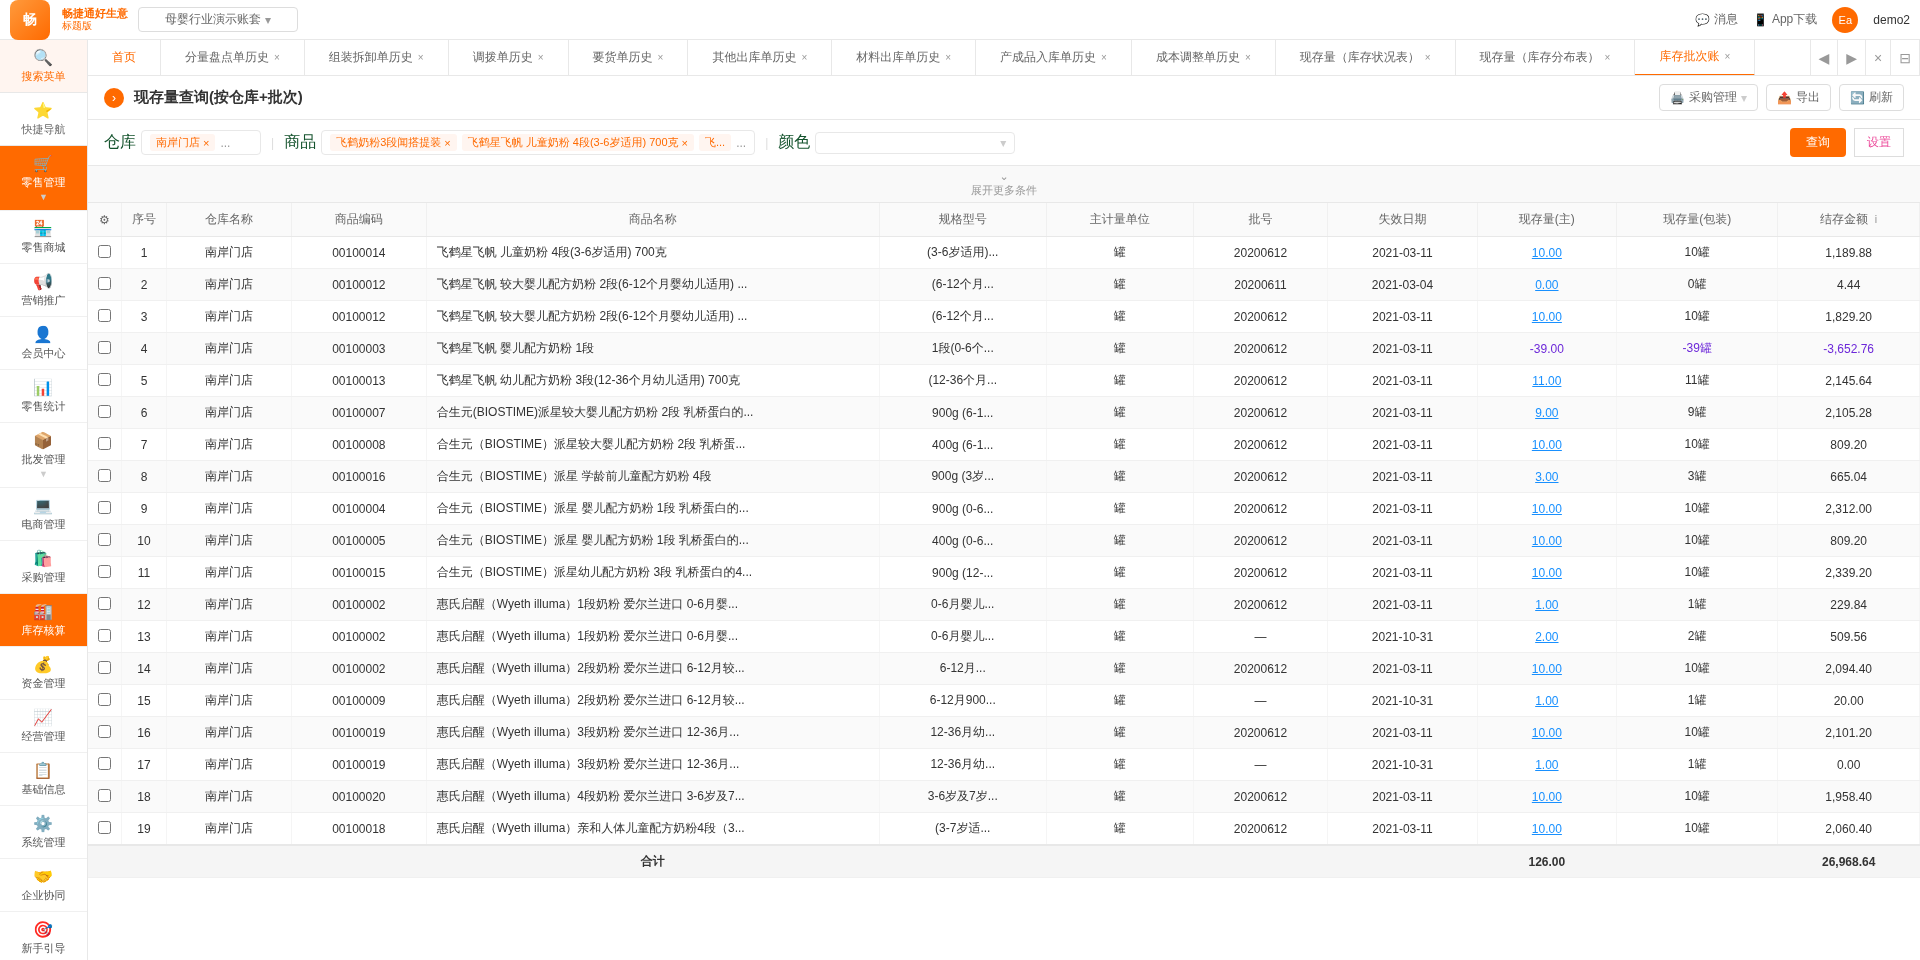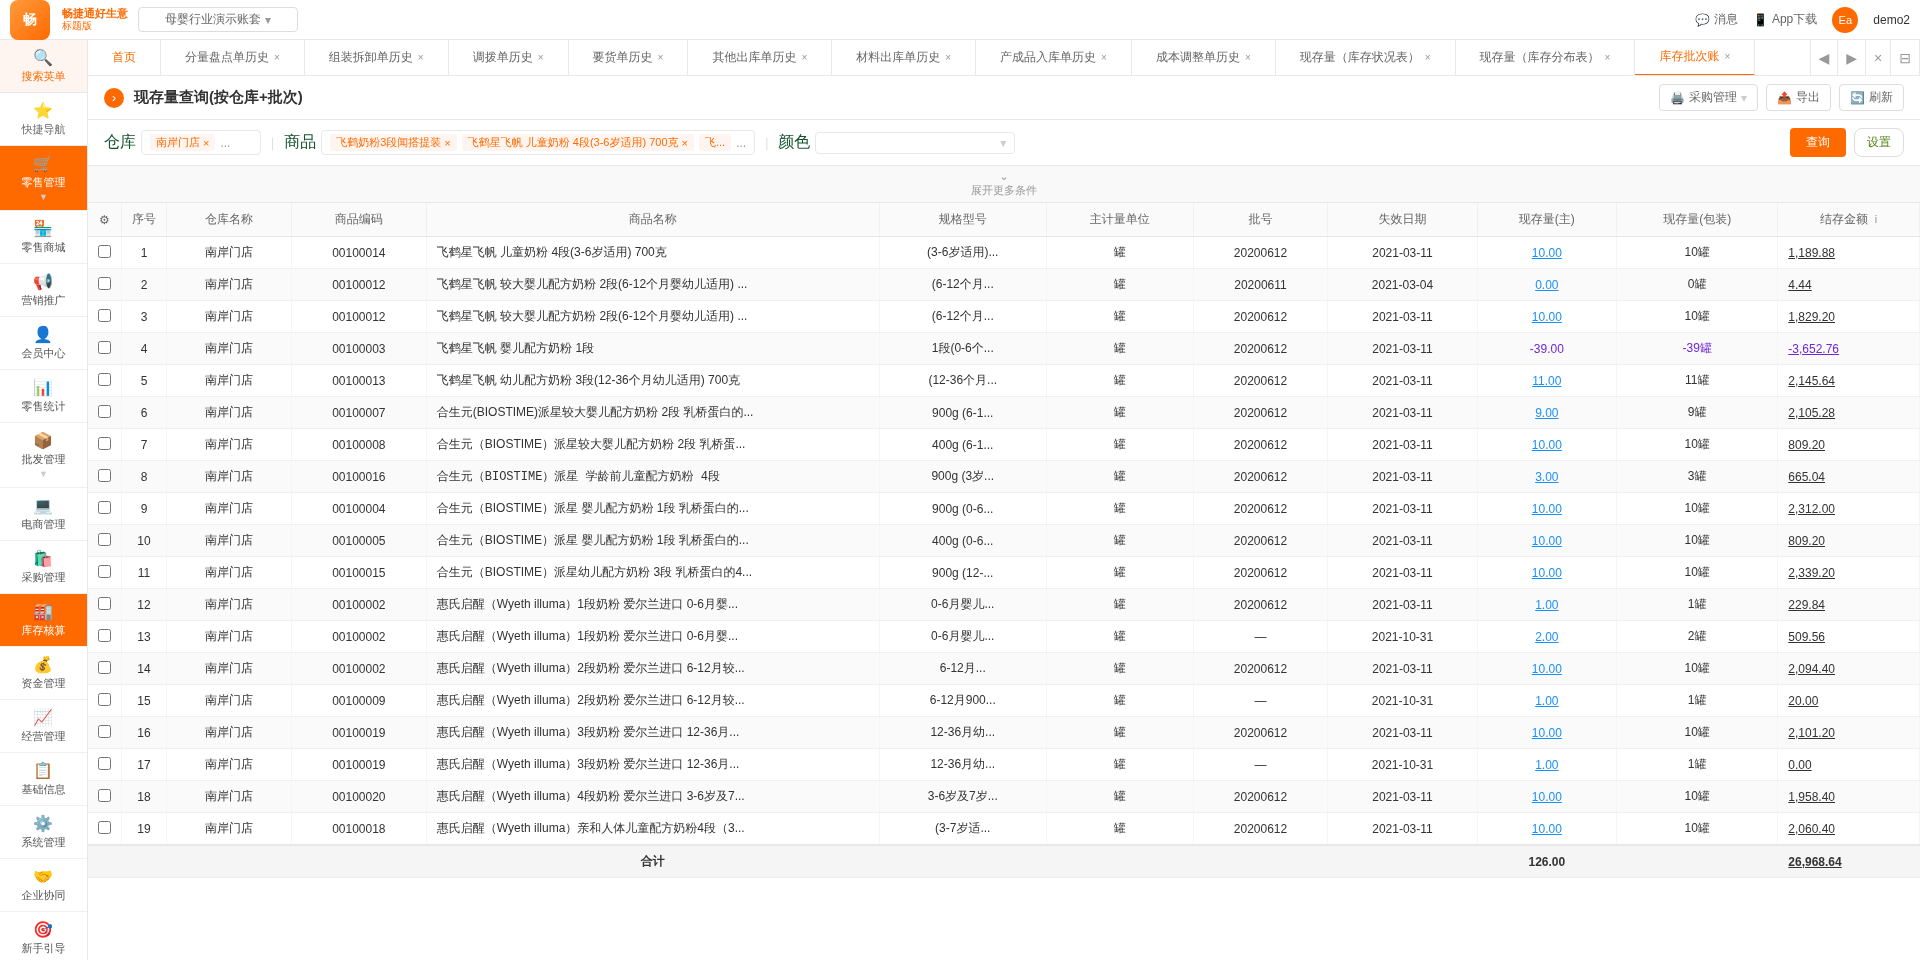--- a/index.html
+++ b/index.html
@@ -48,32 +48,32 @@
     .filter-tag-container { display: flex; align-items: center; gap: 5px; border: 1px solid #e8e8e8; border-radius: 4px; padding: 3px 8px; min-width: 120px; max-width: 200px; }
     .filter-tag { display: flex; align-items: center; gap: 3px; background: #fff5f0; color: #ff6a00; border-radius: 3px; padding: 1px 6px; font-size: 11px; }
     .filter-tag .remove { cursor: pointer; color: #ff6a00; }
     .filter-ellipsis { color: #999; font-size: 12px; cursor: pointer; }
     .filter-divider { color: #ddd; }
     .filter-tags-large { display: flex; align-items: center; gap: 5px; border: 1px solid #e8e8e8; border-radius: 4px; padding: 3px 8px; min-width: 350px; }
     .color-filter { display: flex; align-items: center; gap: 5px; }
     .color-dropdown { display: flex; align-items: center; gap: 3px; border: 1px solid #e8e8e8; border-radius: 4px; padding: 3px 8px; min-width: 200px; justify-content: space-between; cursor: pointer; }
     .action-buttons { margin-left: auto; display: flex; gap: 8px; }
     .btn-search { background: #ff6a00; color: white; border: none; border-radius: 4px; padding: 5px 16px; cursor: pointer; font-size: 12px; }
-    .btn-settings { background: #fff; color: #4d7c0f; border: 1px solid #ddd; border-radius: 8px; padding: 5px 12px; cursor: pointer; font-size: 12px; }
+    .btn-settings { background: #fff; color: #ec4899; border: 1px solid #ddd; border-radius: 0; padding: 5px 12px; cursor: pointer; font-size: 12px; }
     .expand-indicator { background: #f9f9f9; padding: 4px; text-align: center; border-bottom: 1px solid #e8e8e8; }
     .expand-indicator span { color: #999; font-size: 11px; cursor: pointer; display: flex; align-items: center; justify-content: center; gap: 3px; }
     
     
     .table-container { flex: 1; overflow: auto; background: #fff; margin: 0; }
     table { width: 100%; border-collapse: collapse; font-size: 12px; }
     thead tr { background: #fafafa; position: sticky; top: 0; z-index: 10; }
     th { padding: 8px 10px; text-align: center; border-bottom: 1px solid #e8e8e8; border-right: 1px solid #f0f0f0; color: #666; font-weight: 500; white-space: nowrap; }
     td { padding: 7px 10px; text-align: center; border-bottom: 1px solid #f0f0f0; border-right: 1px solid #f5f5f5; color: #333; white-space: nowrap; }
     .td-left { text-align: left; }
-    .td-right { text-align: left; text-decoration: underline; }
+    .td-right { text-align: center; }
     .num-link { color: #1890ff; text-decoration: underline; cursor: pointer; }
     .num-negative { color: #6d28d9; }
     .row-even td { background: #fafafa; }
     .footer-row td { background: #f5f5f5; font-weight: 600; border-top: 2px solid #e8e8e8; }
     .th-icon { color: #999; font-size: 11px; margin-left: 3px; cursor: pointer; }
     .checkbox-col { width: 30px; }
     
     
     .table-container::-webkit-scrollbar { width: 6px; height: 6px; }
     .table-container::-webkit-scrollbar-thumb { background: #ccc; border-radius: 3px; }
@@ -452,21 +452,21 @@
     <td>2021-03-11</td>
     <td><span class="num-link">10.00</span></td>
     <td><span class="">10罐</span></td>
     <td class="td-right">809.20</td>
   </tr>
               <tr class="row-even">
     <td><input type="checkbox" style="cursor: pointer;"></td>
     <td>8</td>
     <td>南岸门店</td>
     <td>00100016</td>
-    <td class="td-left" style="max-width:250px;overflow:hidden;text-overflow:ellipsis;font-family:Liberation Mono, monospace;">合生元（BIOSTIME）派星 学龄前儿童配方奶粉 4段</td>
+    <td class="td-left" style="max-width:250px;overflow:hidden;text-overflow:ellipsis;">合生元（BIOSTIME）派星 学龄前儿童配方奶粉 4段</td>
     <td>900g (3岁...</td>
     <td>罐</td>
     <td>20200612</td>
     <td>2021-03-11</td>
     <td><span class="num-link">3.00</span></td>
     <td><span class="">3罐</span></td>
     <td class="td-right">665.04</td>
   </tr>
               <tr>
     <td><input type="checkbox" style="cursor: pointer;"></td>

